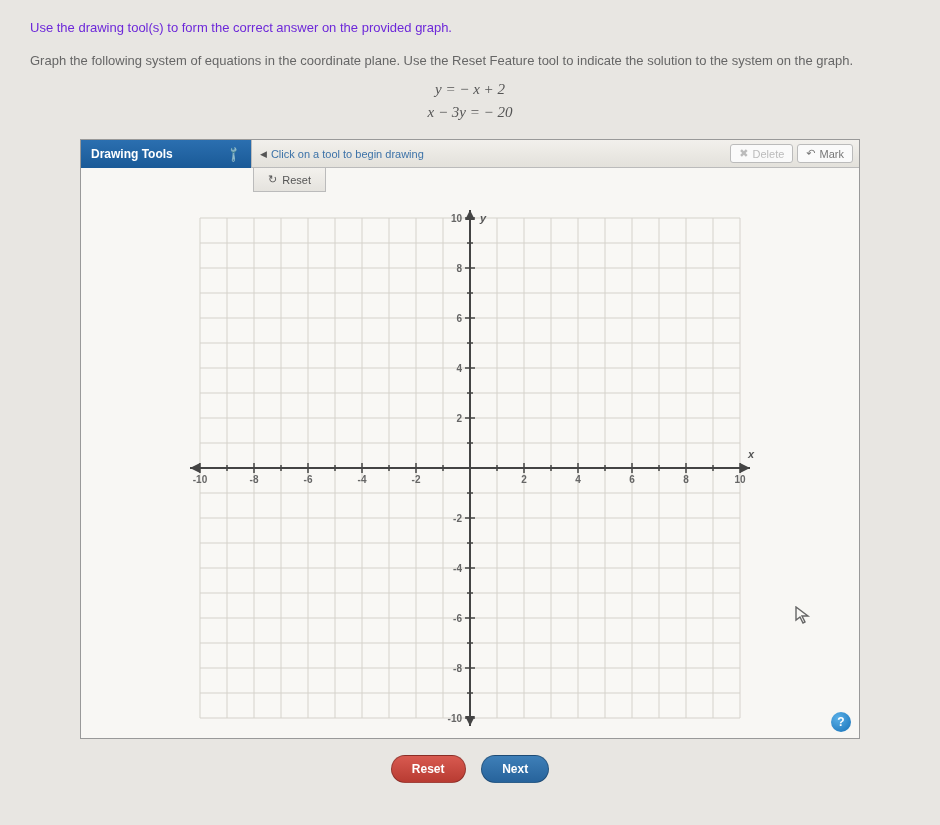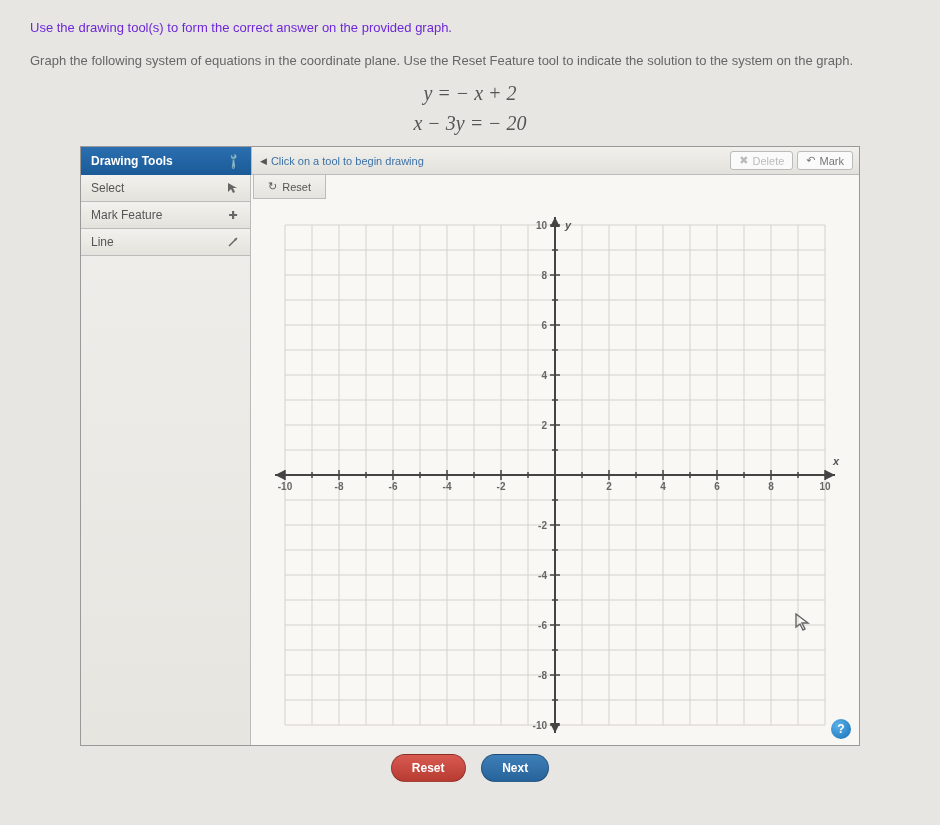--- a/index.html
+++ b/index.html
@@ -12,27 +12,27 @@
   color: #555;
   font-size: 13px;
 }
 .instruction1 { margin-bottom: 18px; color: #6d28d9; }
 .instruction2 { margin-bottom: 10px; color: #666; }
 .equations {
   text-align: center;
   font-family: 'Times New Roman', serif;
   font-style: italic;
   color: #555;
-  font-size: 20px;
+  font-size: 15px;
   line-height: 1.5;
 }
 .widget {
   border: 1px solid #999;
   width: 780px;
-  margin: 8px auto;
+  margin: 16px auto;
   background: #f8f7f4;
   position: relative;
 }
 .widget-toolbar {
   display: flex;
   align-items: stretch;
   height: 28px;
 }
 .dt-header {
   background: linear-gradient(#2b6fb0, #1a5a97);
@@ -196,43 +196,20 @@
       </span>
     </div>
   </div>
 
   <div class="reset-tab">
     <span>↻</span>
     <span>Reset</span>
   </div>
 
   <div class="body-row">
-    <div class="tool-col">
-      <div class="tool-item">
-        <span>Select</span>
-        <span class="tool-icon">
-          <svg width="12" height="12" viewBox="0 0 12 12">
-              <path d="M1 1 L1 10 L4 7 L6 11 L8 10 L6 6 L10 6 Z" fill="#666"></path>
-            </svg>
-        </span>
-      </div>
-      <div class="tool-item">
-        <span>Mark Feature</span>
-        <span class="tool-icon">✚</span>
-      </div>
-      <div class="tool-item">
-        <span>Line</span>
-        <span class="tool-icon">
-          <svg width="12" height="12" viewBox="0 0 12 12">
-              <line x1="2" y1="10" x2="10" y2="2" stroke="#666" stroke-width="1.5"></line>
-              <polygon points="10,2 7,3 9,5" fill="#666"></polygon>
-            </svg>
-        </span>
-      </div>
-    </div>
 
     <div class="graph-col">
       <div class="graph-box">
         <svg class="grid" viewBox="0 0 580 520">
           <rect x="20" y="10" width="540" height="500" fill="#f9f8f5"></rect>
 
           <g stroke="#d5d2cb" stroke-width="1">
 
             <line x1="20" y1="10" x2="20" y2="510"></line>
               <line x1="47" y1="10" x2="47" y2="510"></line>

